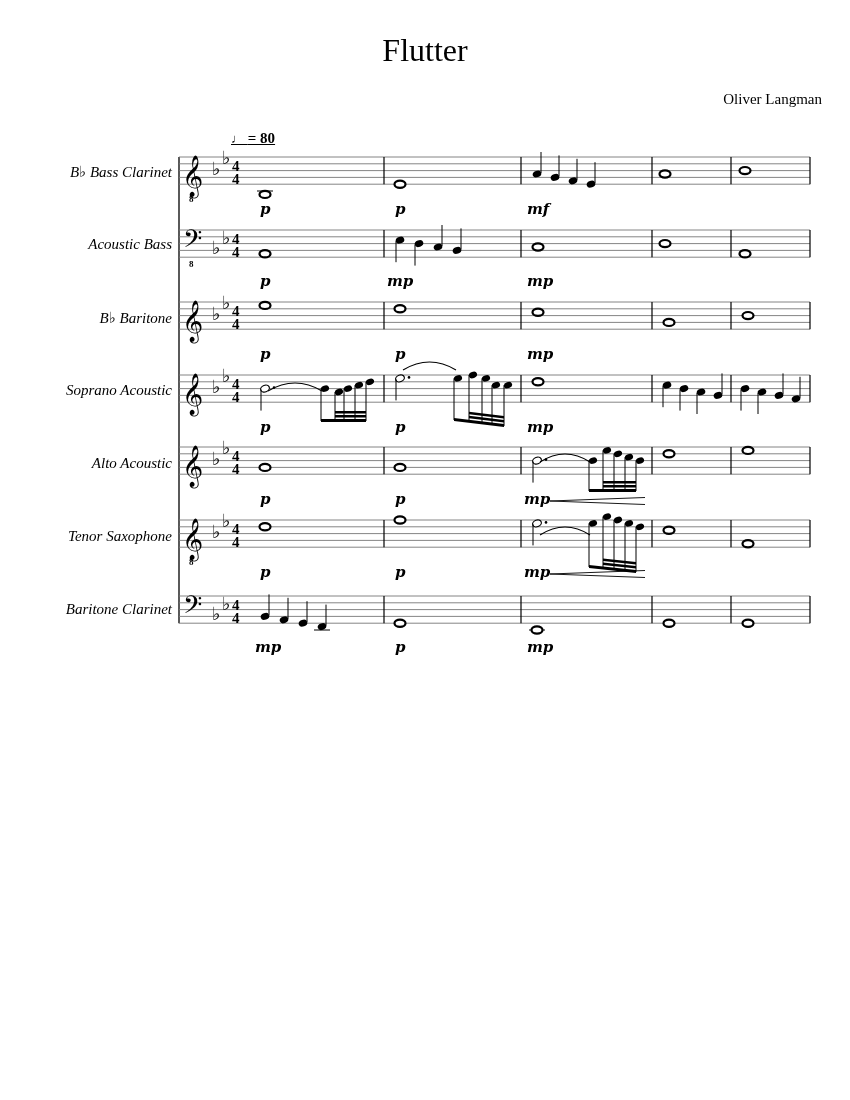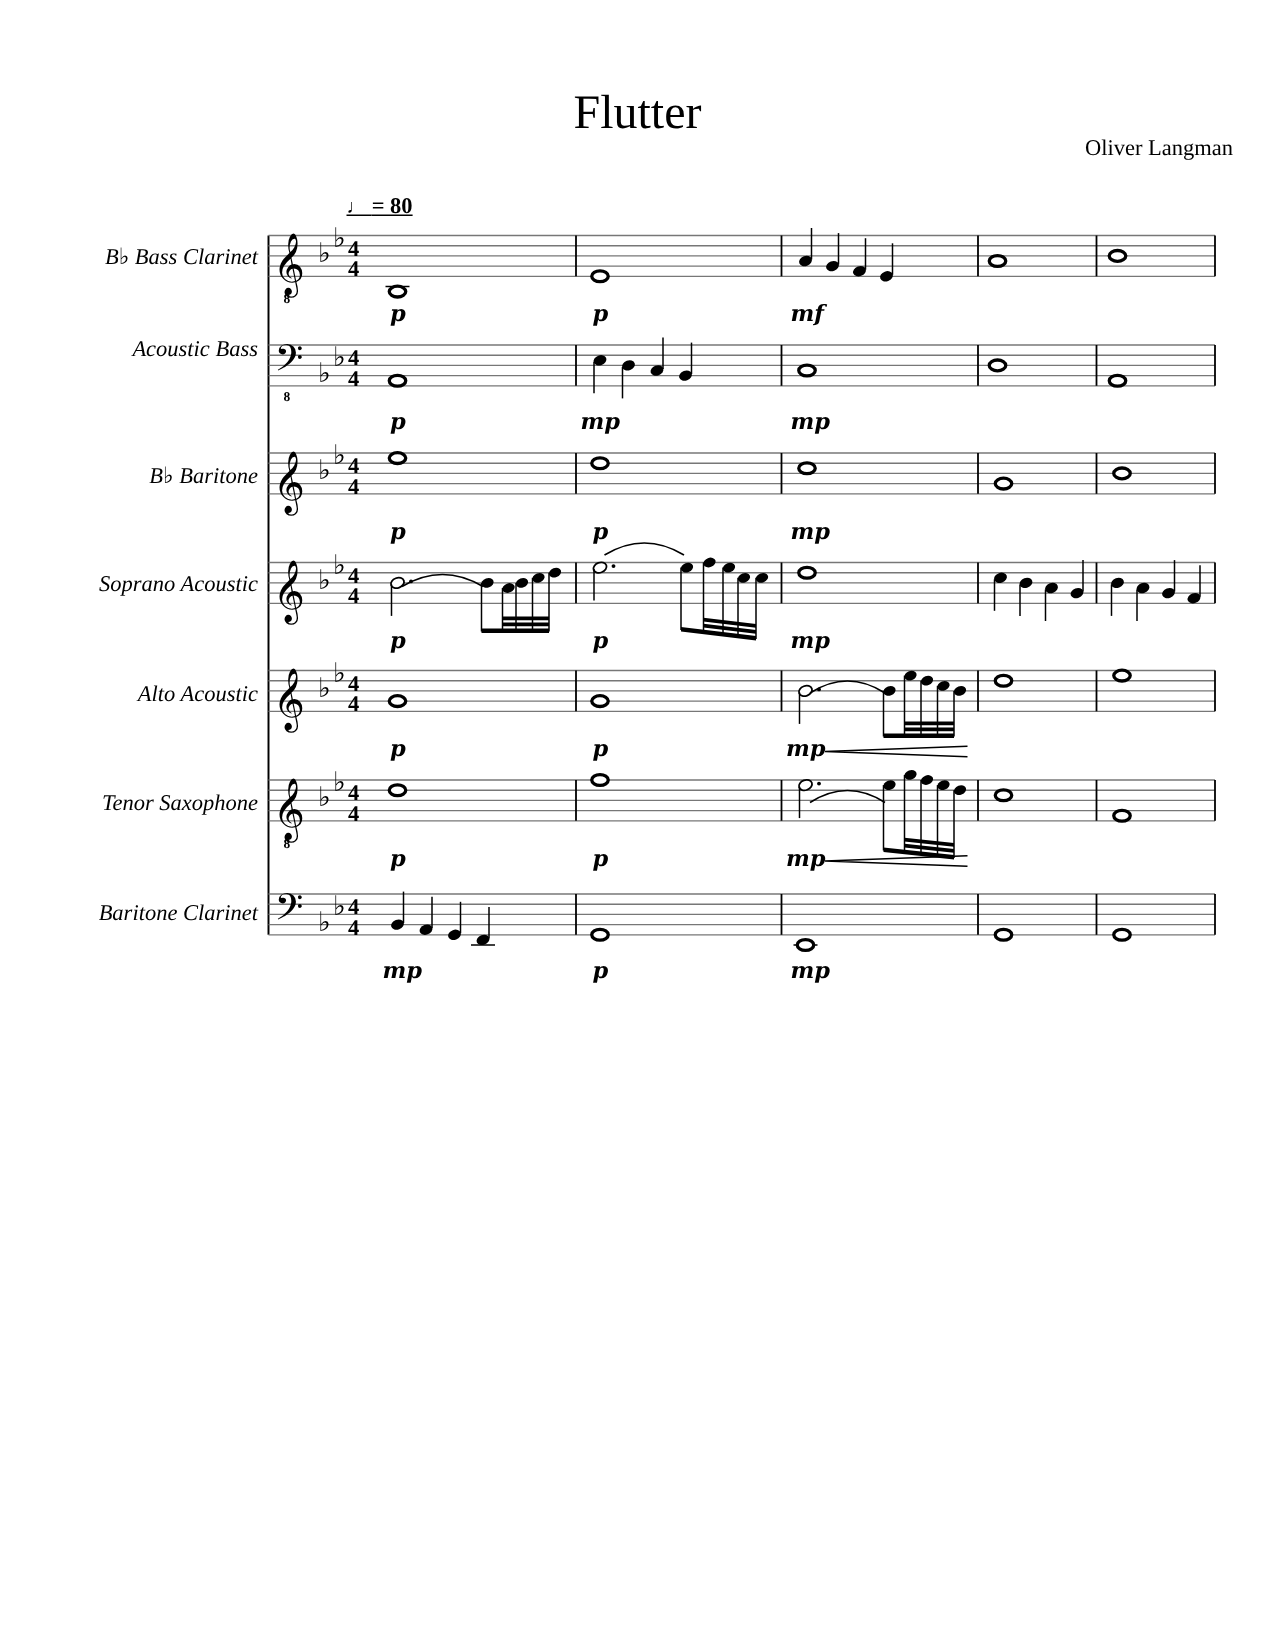--- a/index.html
+++ b/index.html
@@ -1,36 +1,36 @@
 <!DOCTYPE html>
 <html><head>
 <meta charset="utf-8">
 <style>
   html, body { margin: 0; padding: 0; background: #ffffff; }
   body { width: 850px; height: 1100px; position: relative; overflow: hidden; font-family: "Liberation Serif", "DejaVu Serif", serif; color: #000; }
-  .title { position: absolute; top: 30px; left: 0; width: 850px; text-align: center; font-size: 32px; line-height: 40px; margin-top: 24px; }
+  .title { position: absolute; top: 30px; left: 0; width: 850px; text-align: center; font-size: 32px; line-height: 40px; }
   .composer { position: absolute; top: 90px; right: 28px; font-size: 15px; line-height: 18px; }
   .tempo { position: absolute; top: 129px; left: 231px; font-size: 15px; font-weight: bold; line-height: 18px; text-decoration: underline; }
   .tempo .note-glyph { font-size: 13px; font-weight: normal; }
   .inst-label { position: absolute; right: 678px; font-size: 15px; line-height: 18px; white-space: nowrap; text-align: right; font-style: italic; }
   svg.score { position: absolute; top: 0; left: 0; }
   .dyn { font-family: "DejaVu Serif", serif; font-style: italic; font-weight: bold; font-size: 15px; }
 </style>
 </head>
 <body>
 
 <div class="title">Flutter</div>
 <div class="composer">Oliver Langman</div>
 <div class="tempo">
   <span class="note-glyph">♩</span>
   <span>= 80</span>
 </div>
 
 <div class="inst-label" style="top:163px">B♭ Bass Clarinet</div>
-<div class="inst-label" style="top:224px">Acoustic Bass</div>
+<div class="inst-label" style="top:235px">Acoustic Bass</div>
 <div class="inst-label" style="top:309px">B♭ Baritone</div>
 <div class="inst-label" style="top:381px">Soprano Acoustic</div>
 <div class="inst-label" style="top:454px">Alto Acoustic</div>
 <div class="inst-label" style="top:527px">Tenor Saxophone</div>
 <div class="inst-label" style="top:600px">Baritone Clarinet</div>
 
 <svg class="score" id="score-svg" width="850" height="1100" viewBox="0 0 850 1100">
     <line x1="179" y1="157" x2="179" y2="623.2" stroke="#000" stroke-width="1.3"></line>
     <line x1="179" y1="157" x2="810" y2="157" stroke="#777" stroke-width="0.9"></line>
     <line x1="179" y1="163.8" x2="810" y2="163.8" stroke="#777" stroke-width="0.9"></line>

